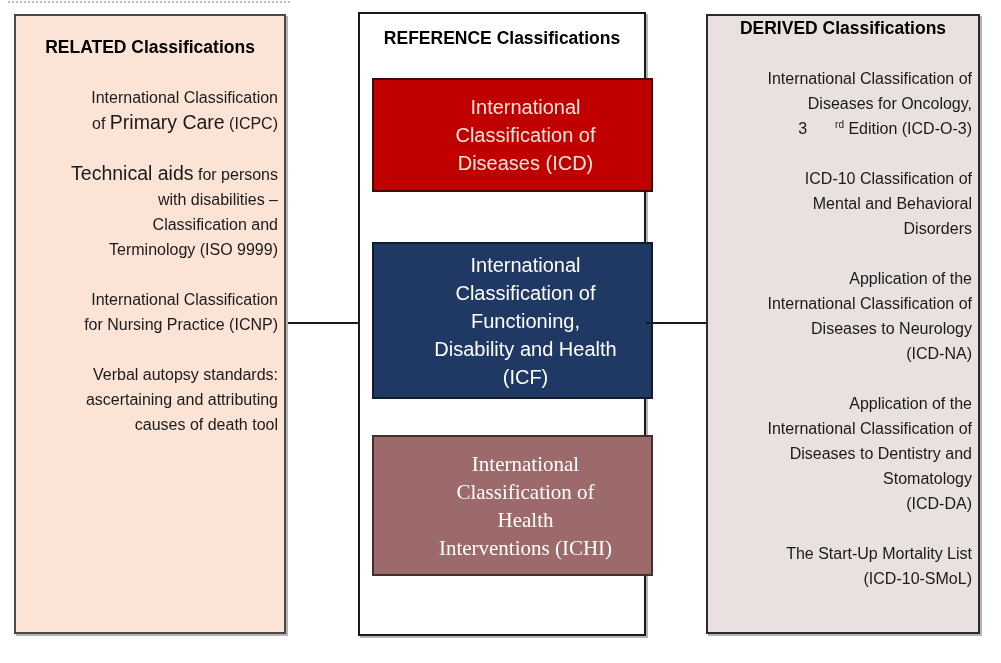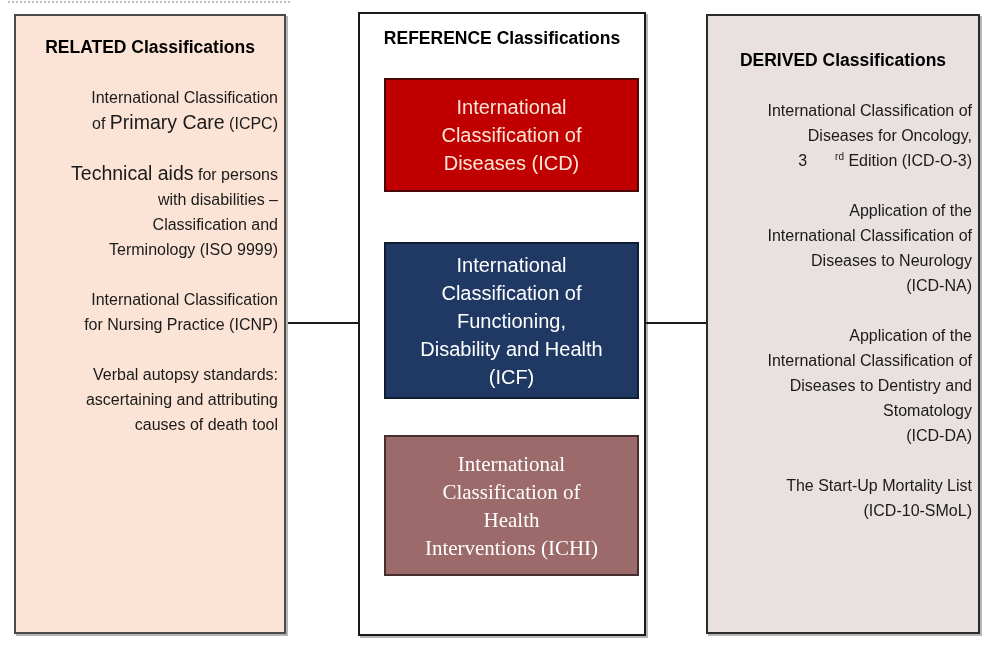--- a/index.html
+++ b/index.html
@@ -38,43 +38,44 @@
   .col h2 {
     font-size: 17.5px;
     font-weight: bold;
     color: #000;
     margin: 0;
     padding: 18px 4px 0 4px;
     line-height: 24px;
   }
   .col.reference h2 { padding-top: 12px; }
   .col.related h2   { padding-top: 19px; }
-  .col.derived h2   { padding-top: 32px; }
+  .col.derived h2   { padding-top: 0; }
 
   .items { padding: 26px 6px 0 6px; }
   .item {
     font-size: 16px;
     line-height: 25px;
     margin: 0 0 25px 0;
     white-space: pre-line;
     text-align: right;
   }
   .item .big { font-size: 19.5px; }
   .item sup.ord { font-size: 10px; vertical-align: super; line-height: 0; margin-left: 28px; }
 
   .refbox {
     position: absolute;
-    left: 384px;
+    left: 372px;
     width: 251px;
     display: flex;
     align-items: center;
     justify-content: center;
     text-align: center;
     white-space: pre-line;
     box-sizing: content-box;
+    padding-left: 26px;
   }
   .refbox.icd {
     top: 78px; height: 110px;
     background: var(--icd-bg, #C00000);
     border: 2px solid #4b0606;
     color: var(--icd-text, #FBE5D6);
     font-size: 20px; line-height: 28px;
   }
   .refbox.icf {
     top: 242px; height: 153px;
@@ -141,20 +142,23 @@
 Classification of
 Health
 Interventions (ICHI)</div>
 
   <section class="col derived">
     <h2>DERIVED Classifications</h2>
     <div class="items">
       <p class="item"><span>International Classification of
 Diseases for Oncology,
 3</span><sup class="ord">rd</sup><span> Edition (ICD-O-3)</span></p>
+      <p class="item">ICD-10 Classification of
+Mental and Behavioral
+Disorders</p>
       <p class="item">Application of the
 International Classification of
 Diseases to Neurology
 (ICD-NA)</p>
       <p class="item">Application of the
 International Classification of
 Diseases to Dentistry and
 Stomatology
 (ICD-DA)</p>
       <p class="item">The Start-Up Mortality List

